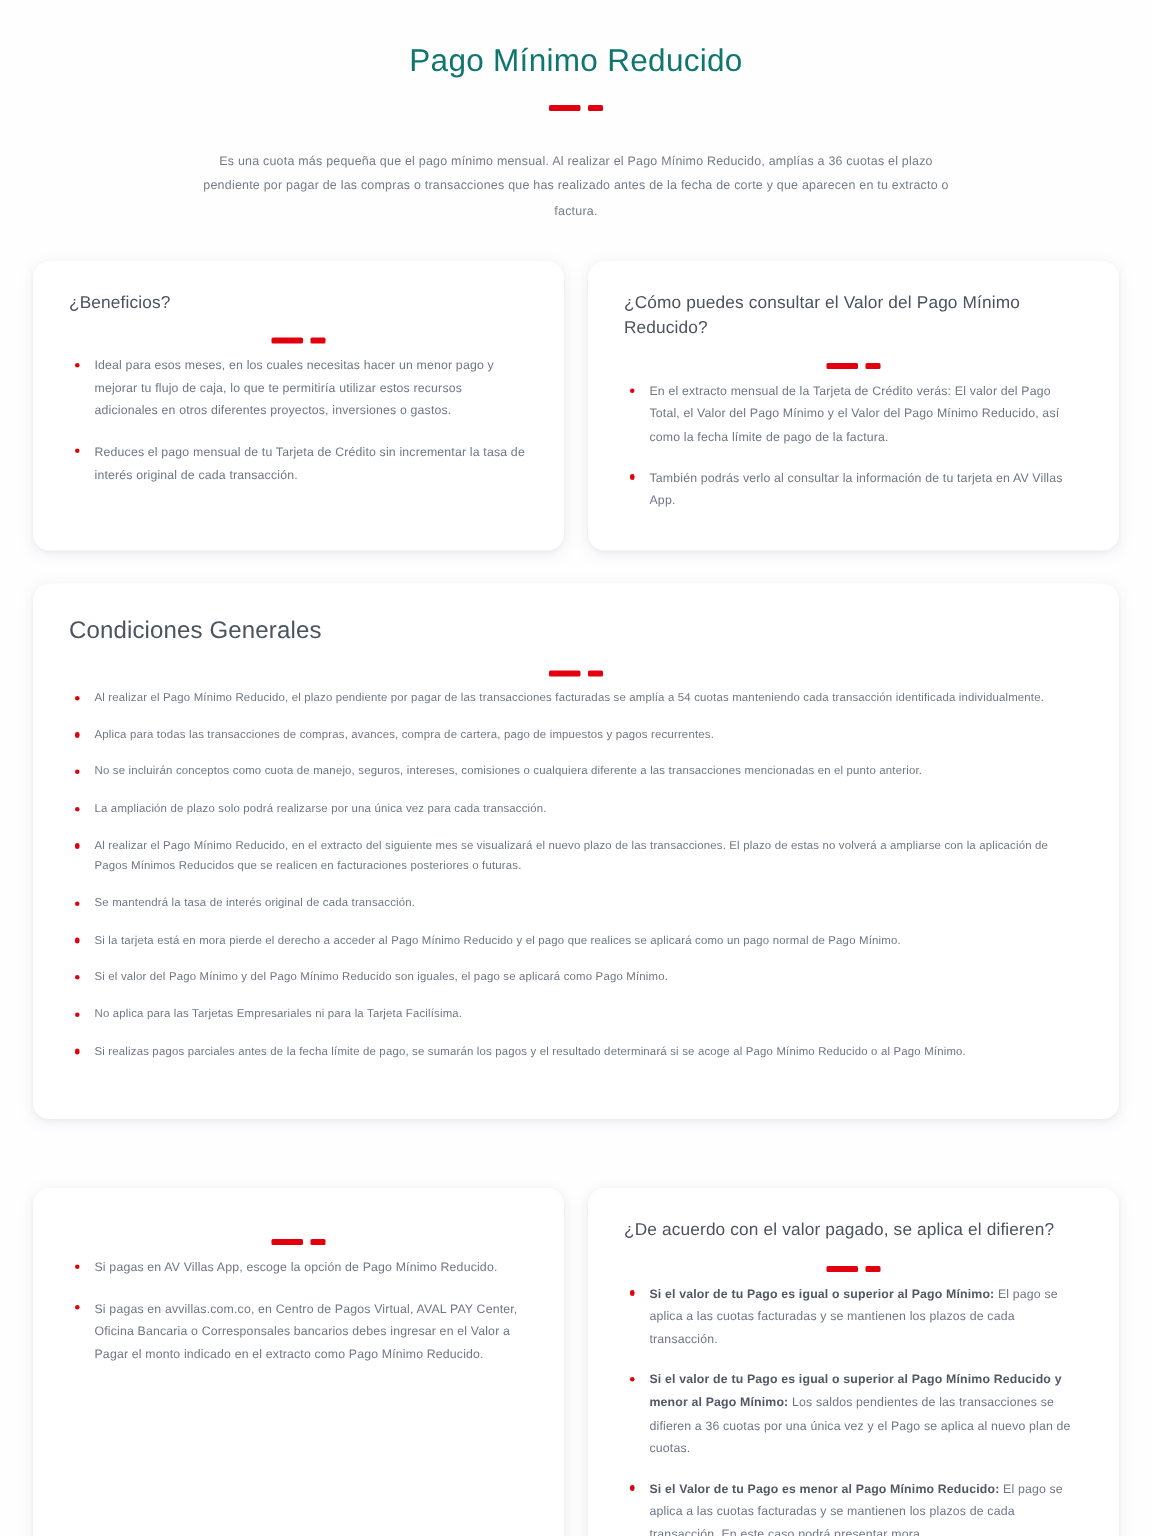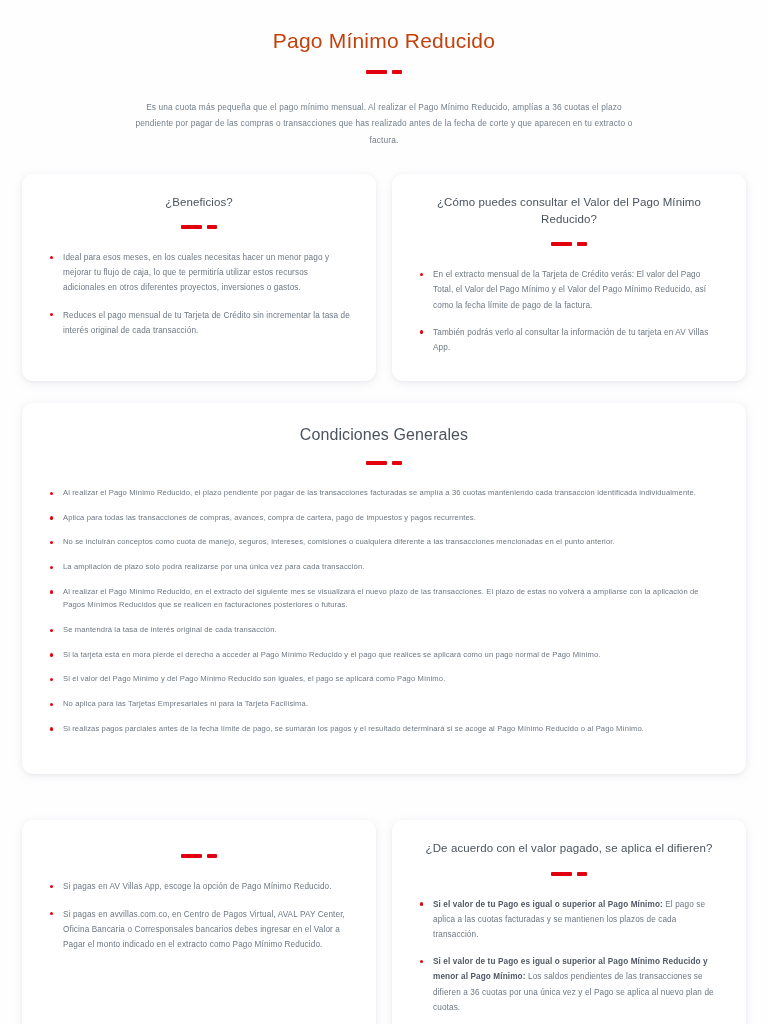--- a/index.html
+++ b/index.html
@@ -24,21 +24,21 @@
   }
 
   
   .page-header {
     padding-top: 27px;
     text-align: center;
   }
   .page-title {
     font-size: 21px;
     font-weight: 400;
-    color: #c2410c;
+    color: #0f766e;
     letter-spacing: 0.2px;
     margin: 0;
     line-height: 1.3;
   }
 
   
   .divider {
     display: flex;
     justify-content: center;
     align-items: center;
@@ -93,34 +93,34 @@
     box-shadow: 0 2px 10px rgba(120, 125, 140, 0.13),
                 0 1px 3px rgba(120, 125, 140, 0.07);
     box-sizing: border-box;
     flex: 1 1 0;
     min-width: 0;
   }
   .card.card-half { padding: 20px 24px 26px 24px; }
   .card.card-full { padding: 20px 24px 28px 24px; }
 
   .card-title {
-    text-align: center;
+    text-align: left;
     font-size: 11.5px;
     font-weight: 400;
     color: #4a535e;
     line-height: 1.5;
     margin: 0;
     letter-spacing: 0.1px;
   }
   .card-full .card-title { font-size: 16px; }
 
   
   ul.bullets {
     list-style: none;
-    margin: 18px 0 0 0;
+    margin: 4px 0 0 0;
     padding: 0;
   }
   ul.bullets li {
     position: relative;
     padding-left: 17px;
     margin-bottom: 12px;
     font-size: 8.2px;
     line-height: 1.85;
     color: #6d7estyle;
     color: #6d7783;
@@ -190,21 +190,21 @@
   </div>
 
   <div class="row row-mid">
     <div class="card card-full">
       <h2 class="card-title">Condiciones Generales</h2>
       <div class="divider small">
         <span class="dash-long"></span>
         <span class="dash-short"></span>
       </div>
       <ul class="bullets">
-          <li>Al realizar el Pago Mínimo Reducido, el plazo pendiente por pagar de las transacciones facturadas se amplía a 36 cuotas manteniendo cada transacción identificada individualmente.</li>
+          <li>Al realizar el Pago Mínimo Reducido, el plazo pendiente por pagar de las transacciones facturadas se amplía a 54 cuotas manteniendo cada transacción identificada individualmente.</li>
           <li>Aplica para todas las transacciones de compras, avances, compra de cartera, pago de impuestos y pagos recurrentes.</li>
           <li>No se incluirán conceptos como cuota de manejo, seguros, intereses, comisiones o cualquiera diferente a las transacciones mencionadas en el punto anterior.</li>
           <li>La ampliación de plazo solo podrá realizarse por una única vez para cada transacción.</li>
           <li>Al realizar el Pago Mínimo Reducido, en el extracto del siguiente mes se visualizará el nuevo plazo de las transacciones. El plazo de estas no volverá a ampliarse con la aplicación de Pagos Mínimos Reducidos que se realicen en facturaciones posteriores o futuras.</li>
           <li>Se mantendrá la tasa de interés original de cada transacción.</li>
           <li>Si la tarjeta está en mora pierde el derecho a acceder al Pago Mínimo Reducido y el pago que realices se aplicará como un pago normal de Pago Mínimo.</li>
           <li>Si el valor del Pago Mínimo y del Pago Mínimo Reducido son iguales, el pago se aplicará como Pago Mínimo.</li>
           <li>No aplica para las Tarjetas Empresariales ni para la Tarjeta Facilísima.</li>
           <li>Si realizas pagos parciales antes de la fecha límite de pago, se sumarán los pagos y el resultado determinará si se acoge al Pago Mínimo Reducido o al Pago Mínimo.</li>
         </ul>

